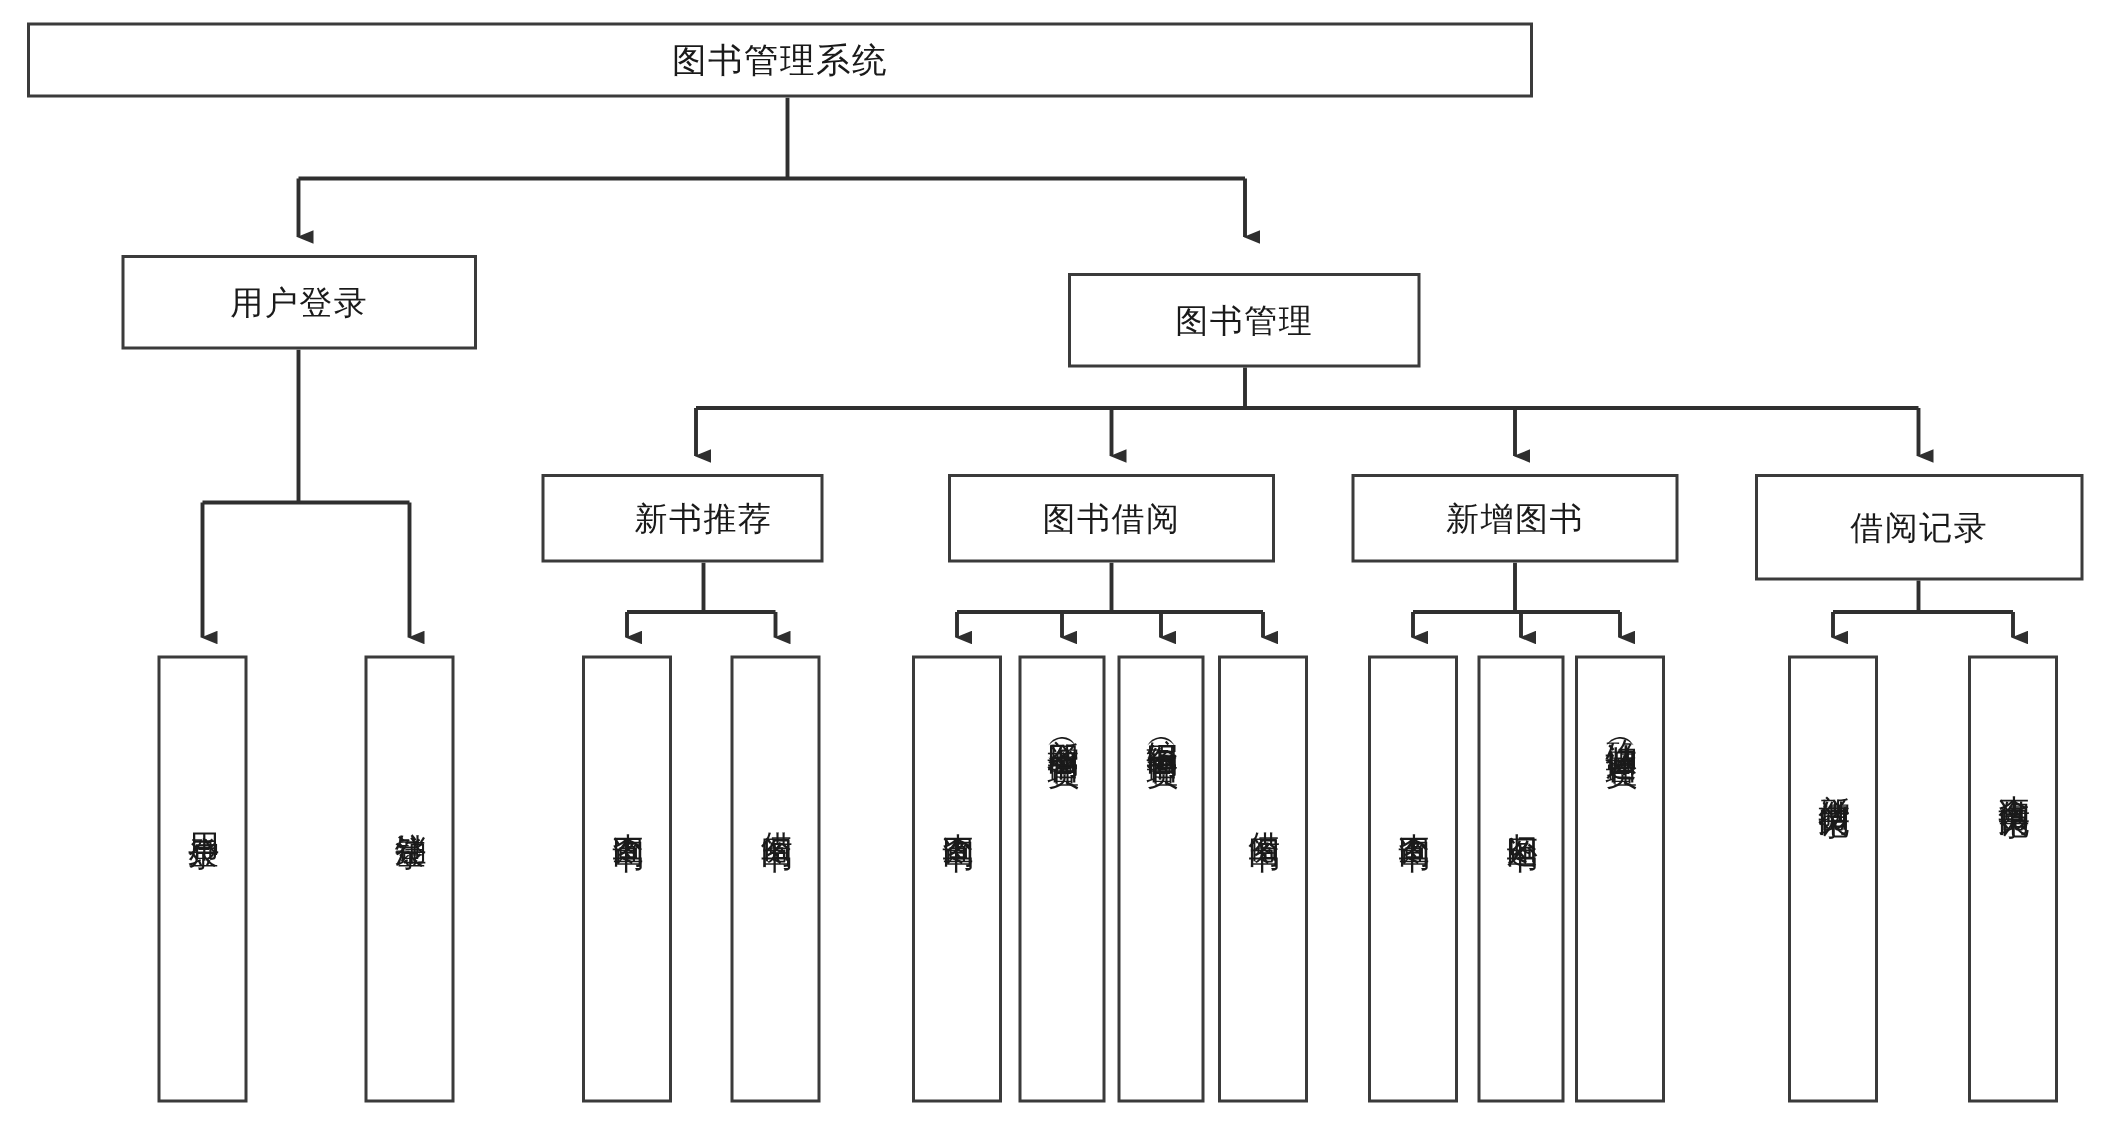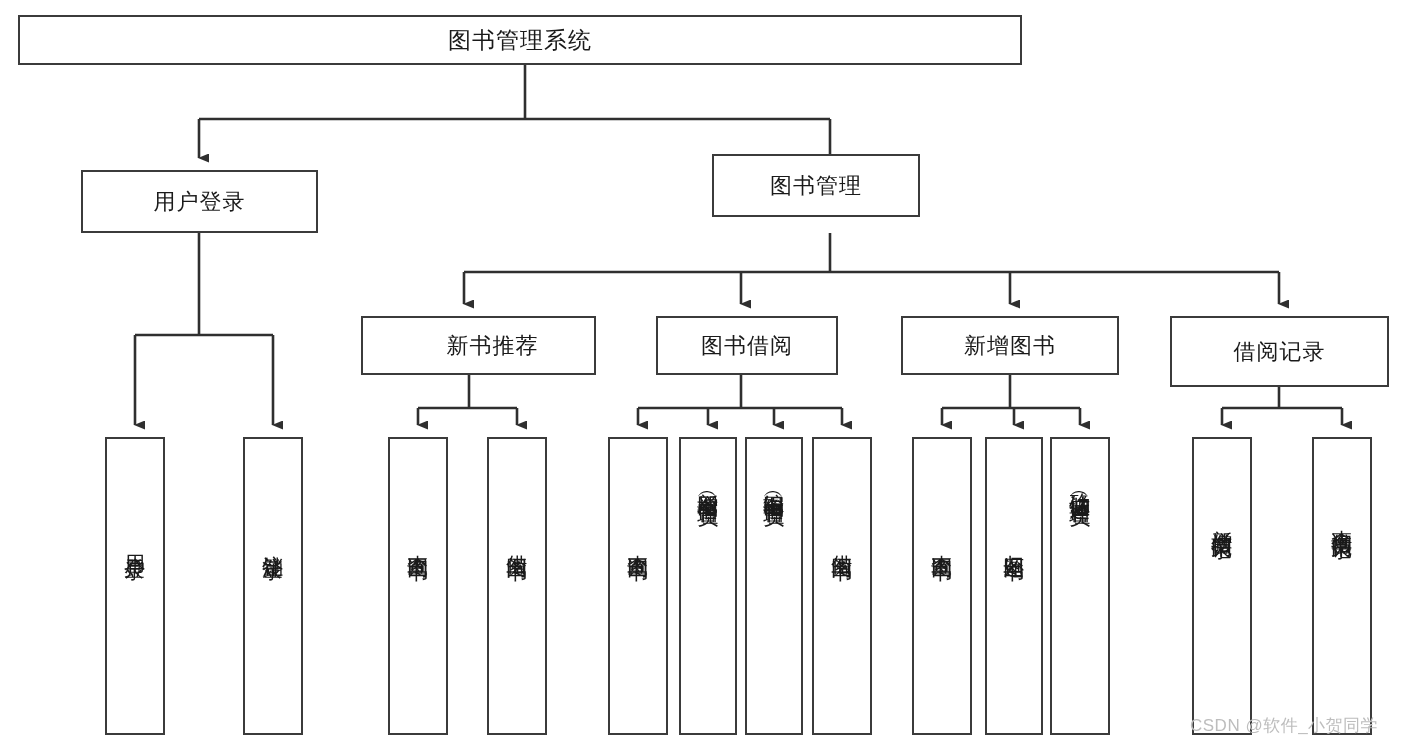--- a/index.html
+++ b/index.html
@@ -119,28 +119,28 @@
     </g>
   </svg>
 
   <div class="node root horiz" id="node-root" style="left: 18px; top: 15px; width: 1004px; height: 50px;">
     <span>图书管理系统</span>
   </div>
 
   <div class="node horiz" id="node-l1-0" style="left: 81px; top: 170px; width: 237px; height: 63px;">
     <span>用户登录</span>
   </div>
-  <div class="node horiz" id="node-l1-1" style="left: 712px; top: 154px; width: 208px; height: 63px;">
+  <div class="node horiz" id="node-l1-1" style="left: 712px; top: 182px; width: 235px; height: 63px;">
     <span>图书管理</span>
   </div>
 
-  <div class="node horiz" id="node-l2-0" style="left: 361px; top: 316px; width: 235px; height: 59px; padding-left: 28px;">
+  <div class="node horiz" id="node-l2-0" style="left: 361px; top: 316px; width: 188px; height: 59px; padding-left: 28px;">
     <span>新书推荐</span>
   </div>
-  <div class="node horiz" id="node-l2-1" style="left: 632px; top: 316px; width: 182px; height: 59px; margin-left: 24px;">
+  <div class="node horiz" id="node-l2-1" style="left: 632px; top: 316px; width: 218px; height: 59px;">
     <span>图书借阅</span>
   </div>
   <div class="node horiz" id="node-l2-2" style="left: 901px; top: 316px; width: 218px; height: 59px;">
     <span>新增图书</span>
   </div>
   <div class="node horiz" id="node-l2-3" style="left: 1170px; top: 316px; width: 219px; height: 71px;">
     <span>借阅记录</span>
   </div>
 
   <div class="node leaf" id="node-leaf-0" style="left: 105px; top: 437px; width: 60px; height: 298px; padding-top: 99px;">
@@ -176,14 +176,13 @@
   <div class="node leaf" id="node-leaf-10" style="left: 1050px; top: 437px; width: 60px; height: 298px; padding-top: 36.5px;">
     <span class="vtext">确认归还（管理员）</span>
   </div>
   <div class="node leaf" id="node-leaf-11" style="left: 1192px; top: 437px; width: 60px; height: 298px; padding-top: 74px;">
     <span class="vtext">新增借阅记录</span>
   </div>
   <div class="node leaf" id="node-leaf-12" style="left: 1312px; top: 437px; width: 60px; height: 298px; padding-top: 74px;">
     <span class="vtext">查询借阅记录</span>
   </div>
 
-  <div class="watermark" id="watermark" style="left: 1190px; top: 714px;">CSDN @软件_小贺同学</div>
 </div>
 
 </body></html>

